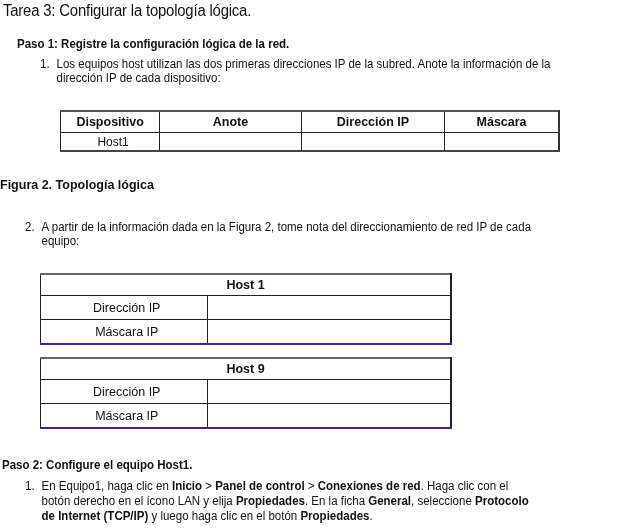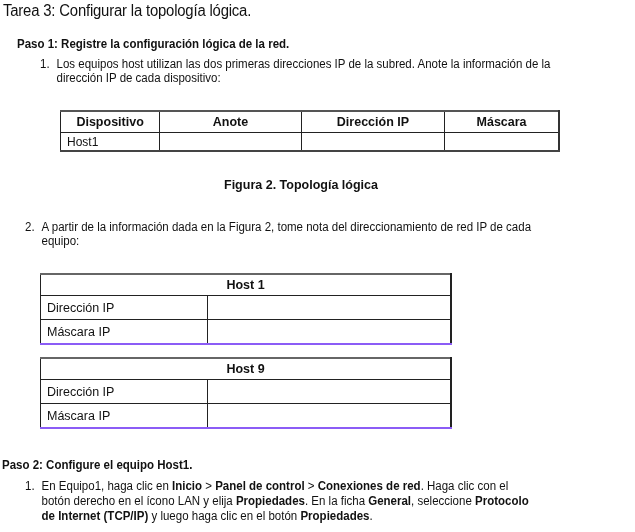--- a/index.html
+++ b/index.html
@@ -6,29 +6,29 @@
   body { width: 635px; height: 532px; position: relative; overflow: hidden;
          font-family: "Liberation Sans", sans-serif; color: #111; }
   .abs { position: absolute; }
   .h-task { left: 3px; top: 2px; font-size: 16px; font-weight: normal; letter-spacing: -0.2px; color:#111; transform: scaleX(0.93); transform-origin: left top; white-space: nowrap; }
   .h-step { font-size: 12.5px; font-weight: bold; white-space: nowrap; transform: scaleX(0.92); transform-origin: left top; }
   .para { font-size: 12.5px; line-height: 14px; transform: scaleX(0.92); transform-origin: left top; }
   .num { position: absolute; left: 0; top: 0; }
   .ptxt { position: absolute; left: 18px; top: 0; }
   b { font-weight: bold; }
   table.t { position: absolute; border-collapse: collapse; font-size: 12px; }
-  table.t td, table.t th { border: 1px solid #222; padding: 0 0 0 6px; text-align: left; font-weight: normal; }
+  table.t td, table.t th { border: 1px solid #222; padding: 0 0 0 6px; text-align: center; font-weight: normal; }
   table.t th { text-align: center; font-weight: bold; padding: 0; }
   .t1 { left: 60px; top: 110px; width: 500px; border-top: 2px solid #555; border-right: 2px solid #333; border-bottom: 2px solid #444;}
   .t1 th { height: 20px; font-size: 12.5px; }
   .t1 td { height: 17px; }
-  .t2 { left: 40px; width: 412px; border-top: 2px solid #666; border-right: 2px solid #222; border-bottom: 2px solid #8b5cf6; padding-left: 36px;}
+  .t2 { left: 40px; width: 412px; border-top: 2px solid #666; border-right: 2px solid #222; border-bottom: 2px solid #4c1d95; padding-left: 36px;}
   .t2 th { height: 20px; font-size: 12.5px; }
   .t2 td { height: 23px; font-size: 12.5px; }
-  .caption { left: 0; width: 586px; top: 178px; text-align: center; font-size: 12.5px; font-weight: bold; margin-left: 8px; }
+  .caption { left: 0; width: 586px; top: 178px; font-size: 12.5px; font-weight: bold; }
 </style>
 </head>
 <body>
 
 <div class="abs h-task">Tarea 3: Configurar la topología lógica.</div>
 
 <div class="abs h-step" style="left:17px; top:37px;">Paso 1: Registre la configuración lógica de la red.</div>
 
 <div class="abs para" style="left:40px; top:57px; width:640px; height:30px;">
   <span class="num">1.</span>

